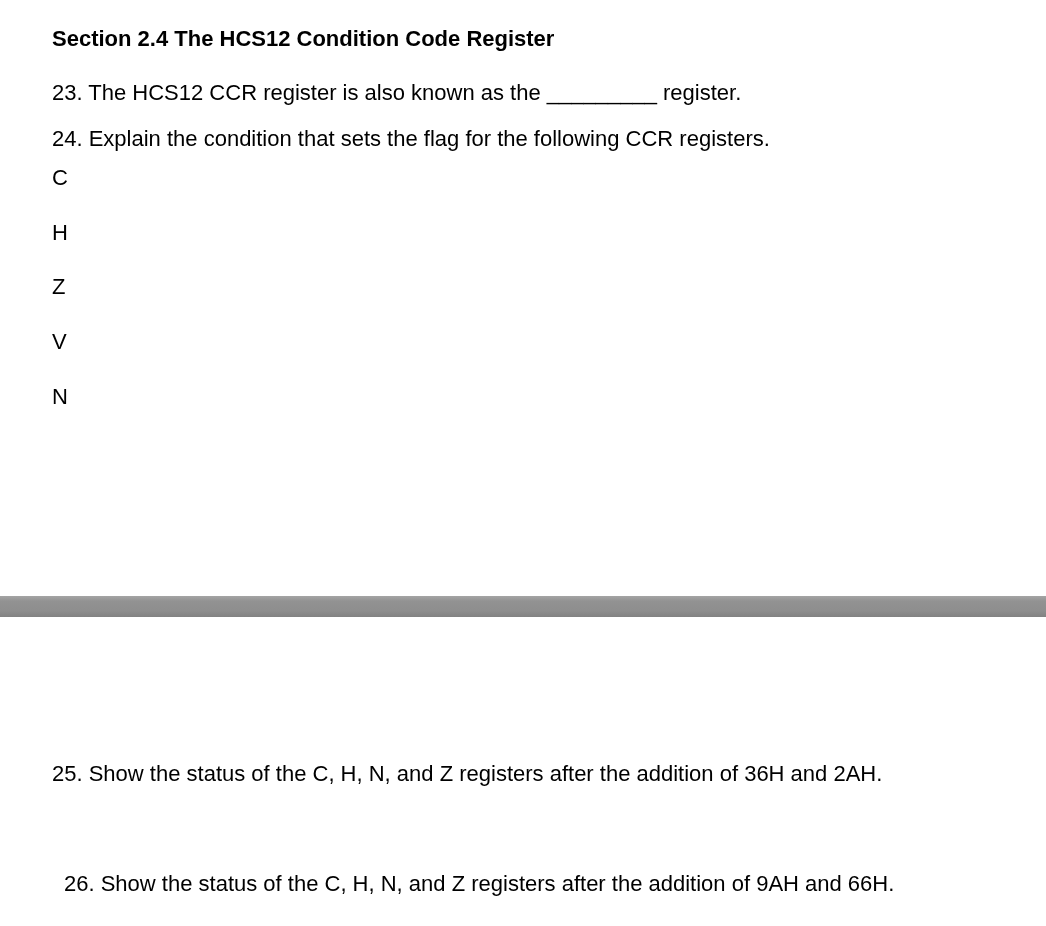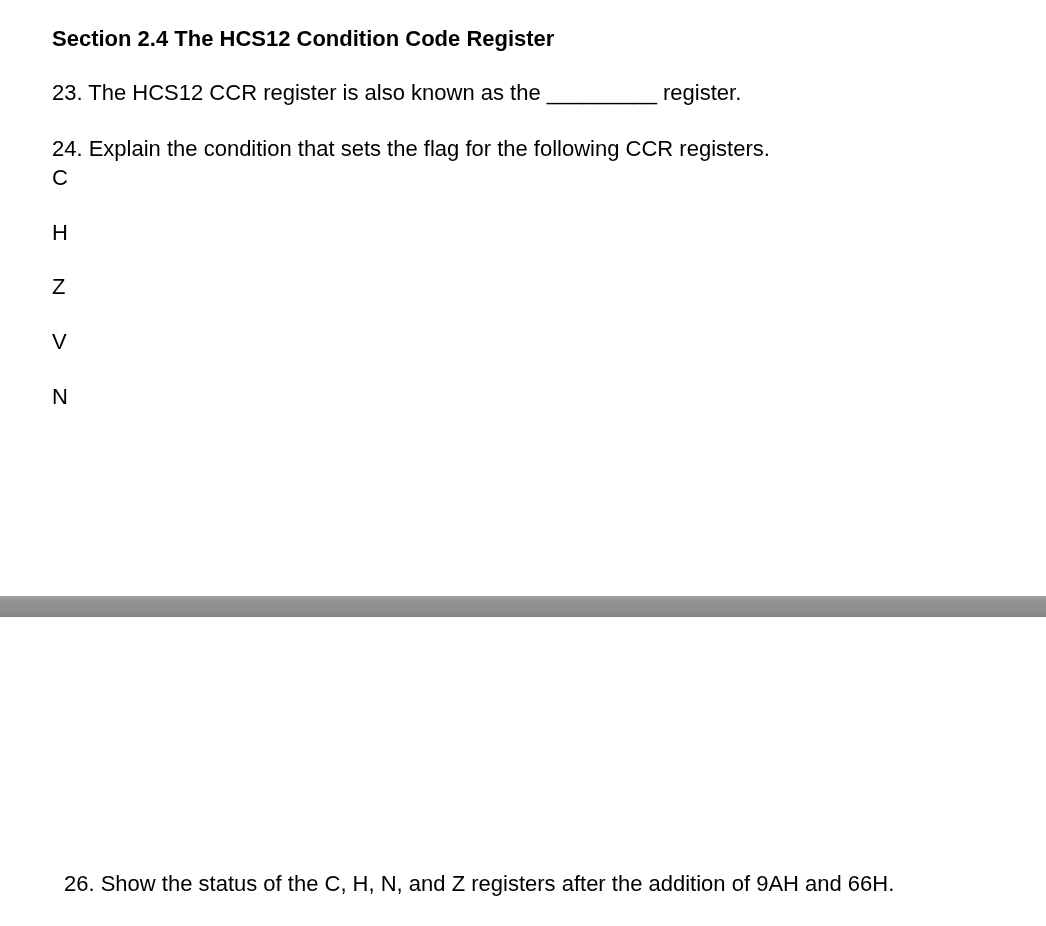--- a/index.html
+++ b/index.html
@@ -27,21 +27,21 @@
     font-size: 22px;
     line-height: 26px;
     white-space: pre;
     color: #000000;
   }
   .title {
     top: 26px;
     font-weight: bold;
   }
   .q23 { top: 80px; }
-  .q24 { top: 136px; }
+  .q24 { top: 126px; }
   .flag-c { top: 165px; }
   .flag-h { top: 220px; }
   .flag-z { top: 274px; }
   .flag-v { top: 329px; }
   .flag-n { top: 384px; }
   .q25 { top: 761px; }
   .q26 { top: 871px; margin-left: 12px; }
   .page-divider {
     position: absolute;
     left: 0;
@@ -71,16 +71,17 @@
   <div class="txt flag-h">H</div>
 
   <div class="txt flag-z">Z</div>
 
   <div class="txt flag-v">V</div>
 
   <div class="txt flag-n">N</div>
 
   <div class="page-divider"></div>
 
+  <div class="txt q25">25. Show the status of the C, H, N, and Z registers after the addition of 36H and 2AH.</div>
 
   <div class="txt q26">26. Show the status of the C, H, N, and Z registers after the addition of 9AH and 66H.</div>
 
 </div>
 
 </body></html>

